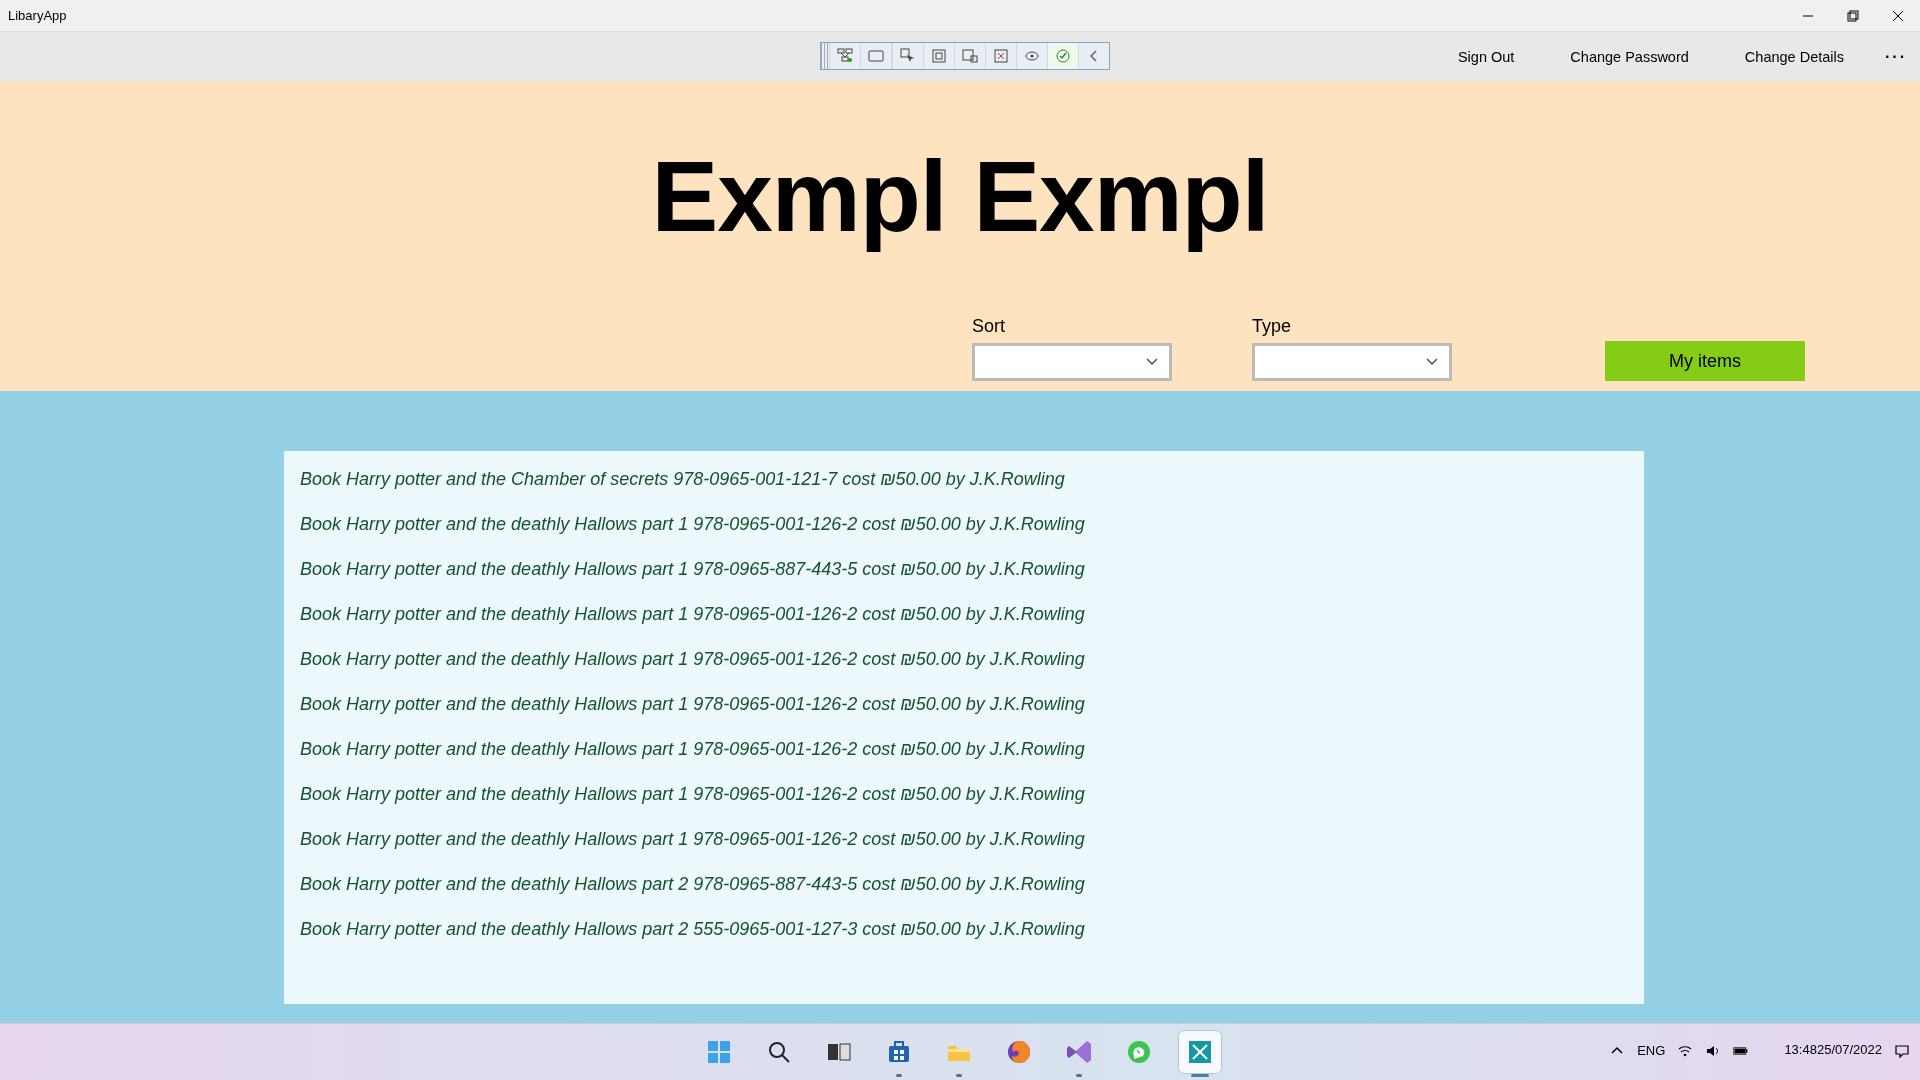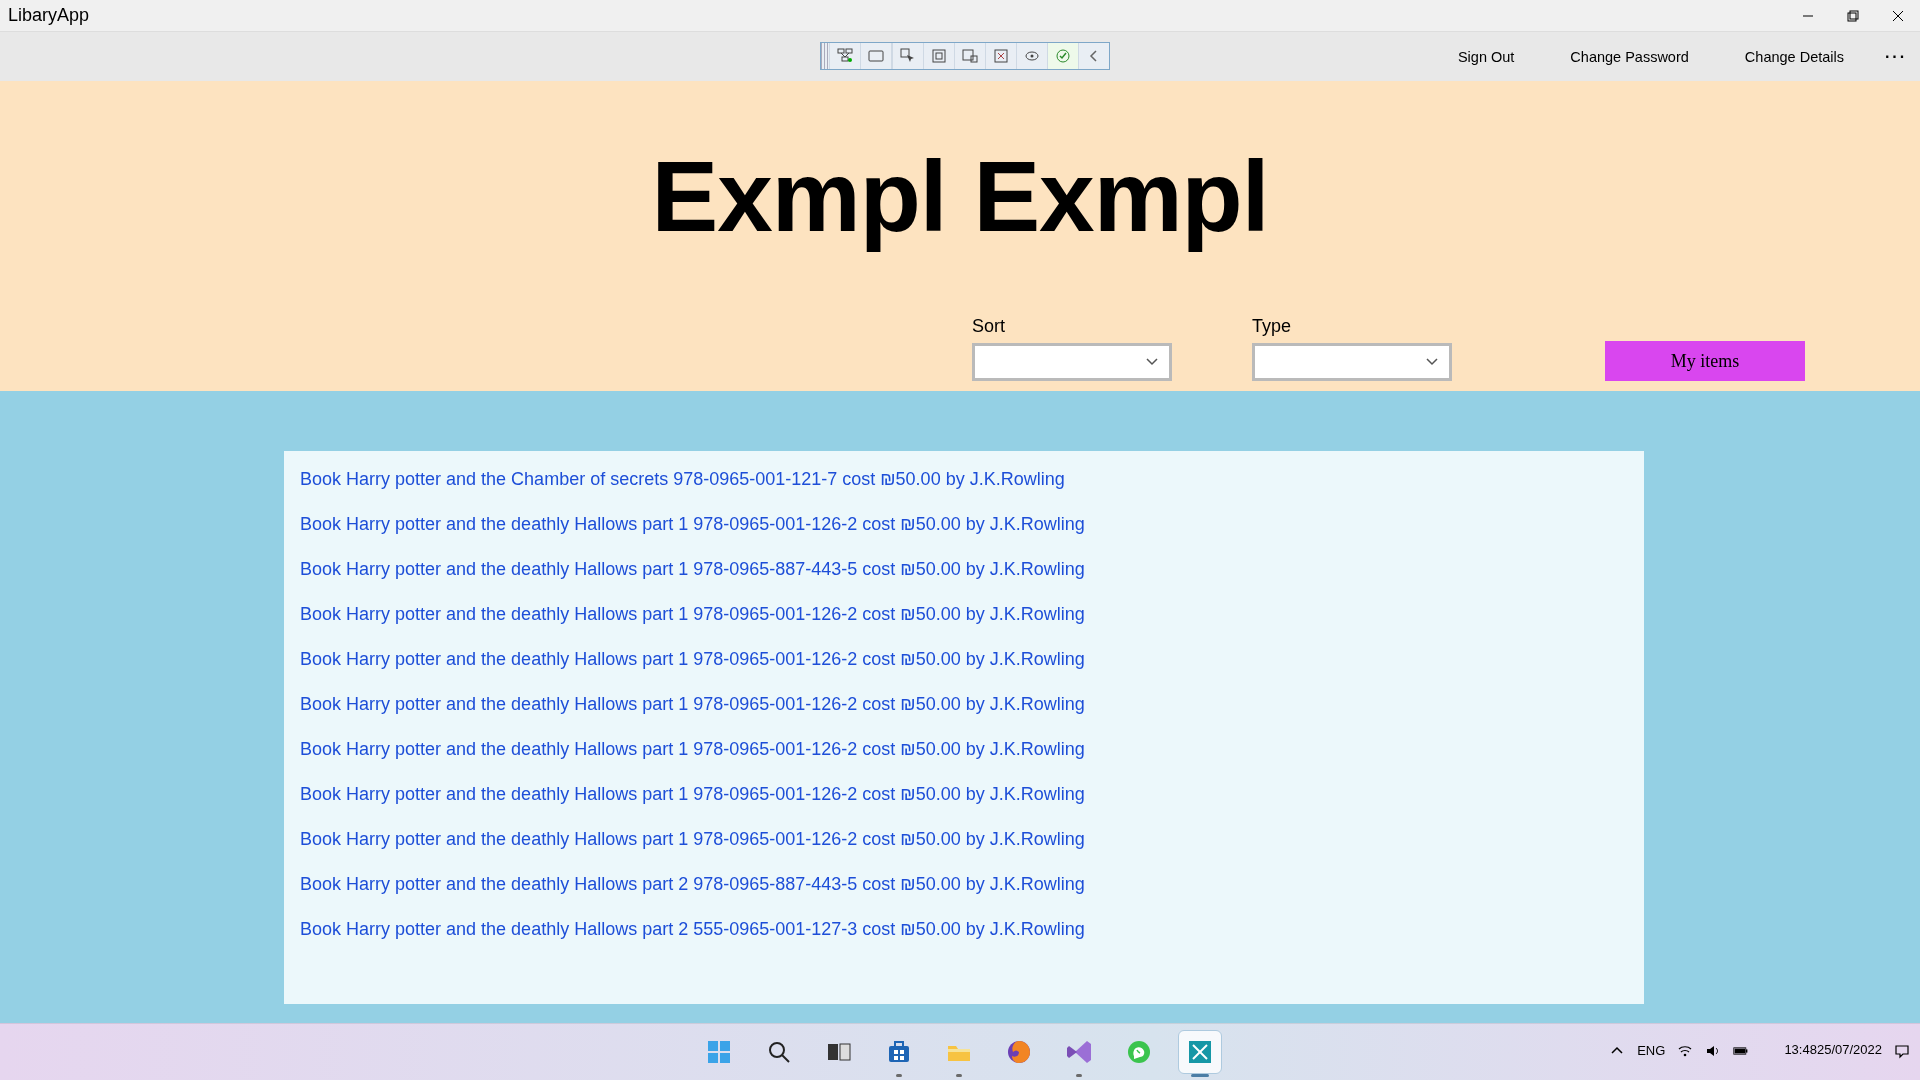--- a/index.html
+++ b/index.html
@@ -13,21 +13,21 @@
     position: relative;
   }
 
   
   .title-bar {
     height: 31px;
     background: #f0f0f0;
     display: flex;
     align-items: center;
     justify-content: space-between;
-    font-size: 18px;
+    font-size: 13px;
     color: #000;
   }
   .title-bar .title-text {
     padding-left: 8px;
   }
   .title-bar .tb-right {
     display: flex;
     height: 100%;
   }
   .tb-btn {
@@ -147,27 +147,26 @@
     padding-right: 10px;
     box-sizing: border-box;
   }
   .combo svg { width: 14px; height: 14px; stroke:#555; }
   .my-items-btn {
     position:absolute;
     right: 115px;
     bottom: 10px;
     width: 200px;
     height: 40px;
-    background: #d946ef;
+    background: #84cc16;
     display:flex;
     align-items:center;
     justify-content:center;
     font-size: 18px;
     color:#000;
-    font-family:Liberation Serif, serif;
   }
 
   
   .content {
     background: #94d0e4;
     height: calc(1080px - 31px - 1px - 49px - 310px - 56px);
     position: relative;
   }
   .list-box {
     position: absolute;
@@ -175,22 +174,23 @@
     top: 60px;
     width: 1360px;
     bottom: 20px;
     background: #ecf8fb;
     overflow: hidden;
     padding: 6px 0;
     box-sizing: border-box;
   }
   .list-item {
     font-size: 18px;
-    color:#1d4ed8;
+    color:#14532d;
     padding: 12px 16px;
+    font-style: italic;
   }
 
   
   .taskbar {
     position: absolute;
     left:0; right:0; bottom:0;
     height: 56px;
     background: linear-gradient(90deg, #e6d6ef 0%, #d7e3ee 60%, #e6d6ef 100%);
     display:flex;
     align-items:center;

